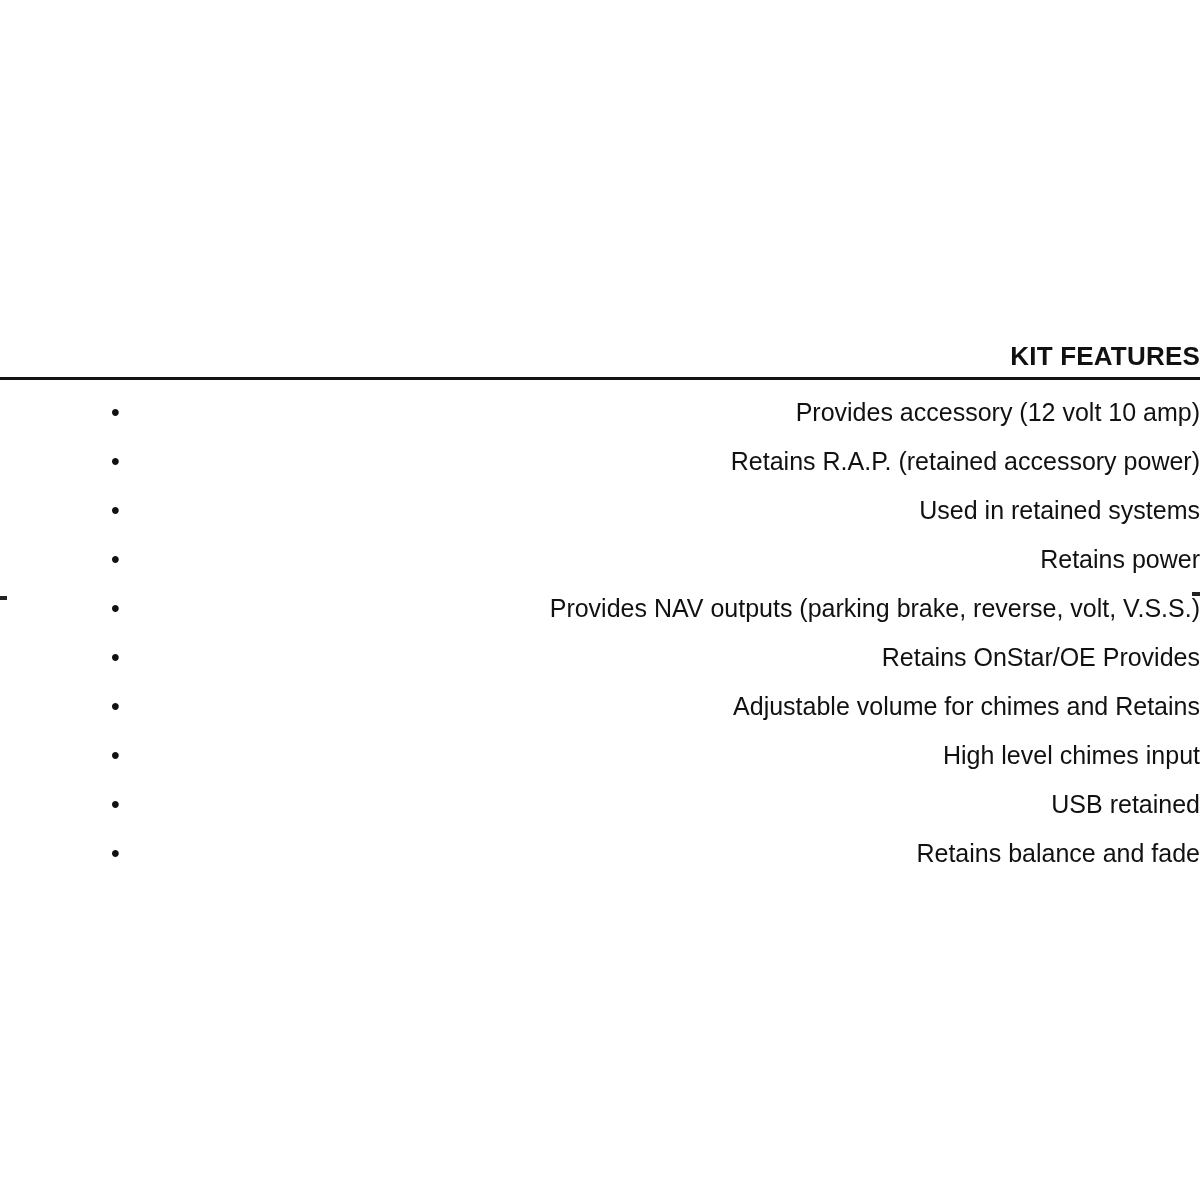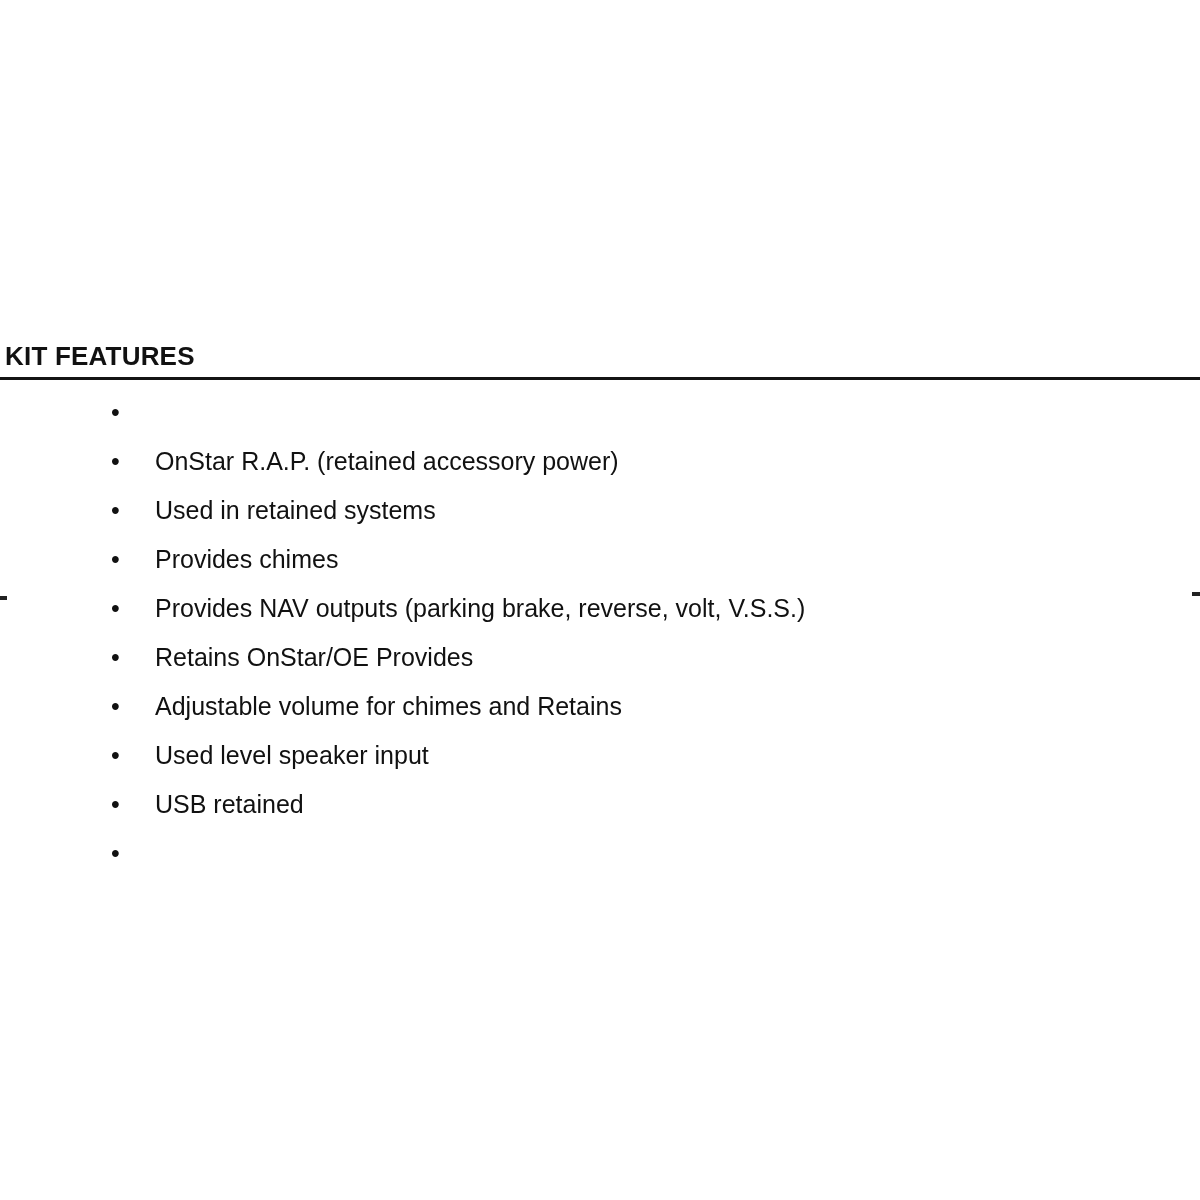--- a/index.html
+++ b/index.html
@@ -16,20 +16,21 @@
     position: relative;
     overflow: hidden;
   }
 
   
   .doc {
     position: absolute;
     top: 341px;
     left: 0;
     width: 1200px;
+    text-align: right;
   }
 
   .heading {
     font-size: 26px;
     font-weight: 700;
     line-height: 30px;
     padding-left: 5px;
     letter-spacing: 0.2px;
     color: #111111;
   }
@@ -89,54 +90,56 @@
 
 <div class="doc">
 
   <div class="heading">KIT FEATURES</div>
 
   <hr class="rule">
 
   <ul class="features">
     <li>
       <span class="bullet">•</span>
+      <span>Provides accessory (12 volt 10 amp)</span>
     </li>
     <li>
       <span class="bullet">•</span>
-      <span>OnStar R.A.P. (retained accessory power)</span>
+      <span>Retains R.A.P. (retained accessory power)</span>
     </li>
     <li>
       <span class="bullet">•</span>
       <span>Used in retained systems</span>
     </li>
     <li>
       <span class="bullet">•</span>
-      <span>Provides chimes</span>
+      <span>Retains power</span>
     </li>
     <li>
       <span class="bullet">•</span>
       <span>Provides NAV outputs (parking brake, reverse, volt, V.S.S.)</span>
     </li>
     <li>
       <span class="bullet">•</span>
       <span>Retains OnStar/OE Provides</span>
     </li>
     <li>
       <span class="bullet">•</span>
       <span>Adjustable volume for chimes and Retains</span>
     </li>
     <li>
       <span class="bullet">•</span>
-      <span>Used level speaker input</span>
+      <span>High level chimes input</span>
     </li>
     <li>
       <span class="bullet">•</span>
       <span>USB retained</span>
     </li>
     <li>
       <span class="bullet">•</span>
+      <span>Retains balance and fade</span>
     </li>
   </ul>
 
 </div>
 
 <div class="crop-mark left"></div>
 <div class="crop-mark right"></div>
 
 </body></html>

